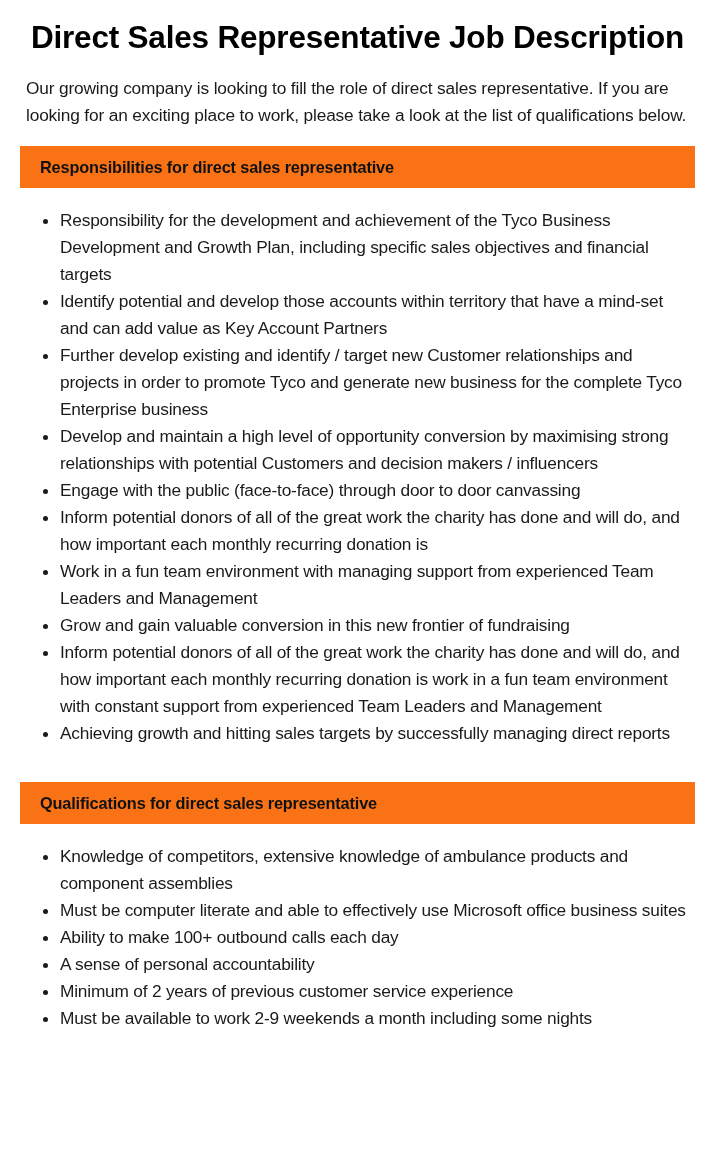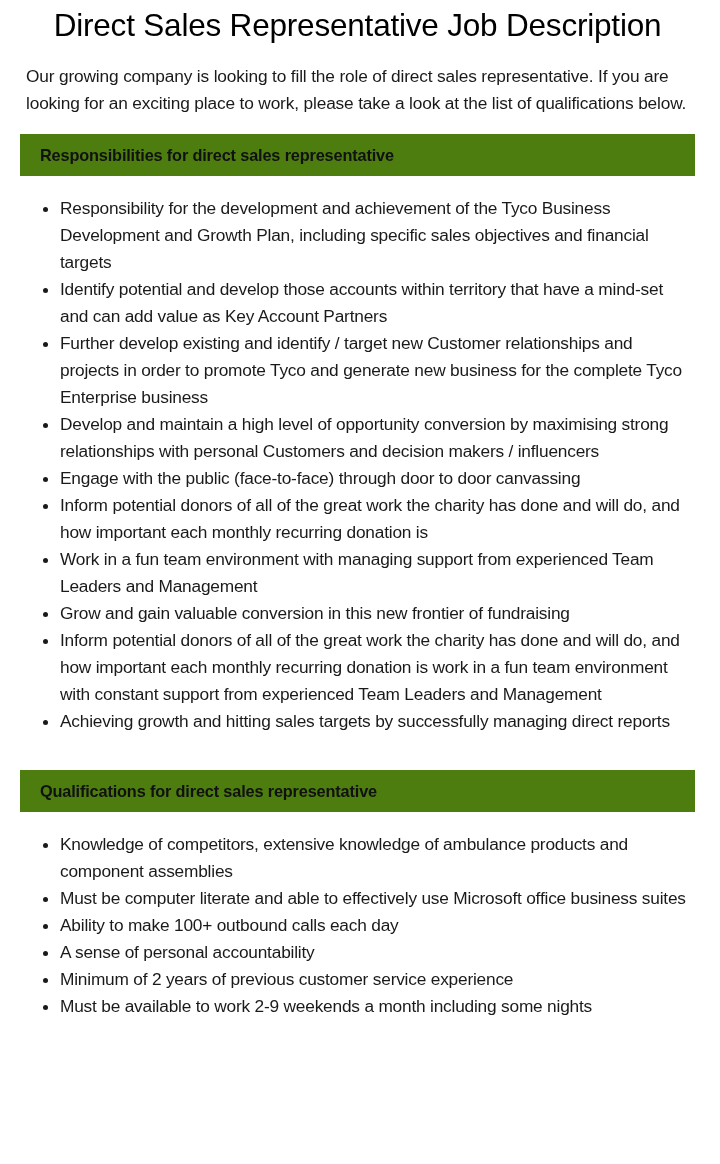--- a/index.html
+++ b/index.html
@@ -6,38 +6,38 @@
     body {
       width: 720px;
       height: 1164px;
       overflow: hidden;
       font-family: "Liberation Sans", "DejaVu Sans", sans-serif;
       color: #111111;
     }
     .page { padding: 0 25px 0 20px; }
     h1 {
       margin: 0;
-      padding-top: 4px;
+      padding-top: 16px;
       font-size: 31.5px;
       line-height: 42px;
-      font-weight: normal;
+      font-weight: bold;
       text-align: center;
       letter-spacing: -0.2px;
       color: #000000;
     }
     .intro {
       margin: 17px 0 0 6px;
       font-size: 17.3px;
       line-height: 27px;
       color: #1a1a1a;
       letter-spacing: -0.15px;
     }
     .section-header {
       margin-top: 17px;
-      background: #4d7c0f;
+      background: #f97316;
       height: 42px;
       padding: 0 20px;
       display: flex;
       align-items: center;
       font-size: 16.3px;
       font-weight: bold;
       color: #111111;
       letter-spacing: -0.15px;
     }
     ul {
@@ -59,21 +59,21 @@
 
 <div class="page">
   <h1>Direct Sales Representative Job Description</h1>
   <p class="intro">Our growing company is looking to fill the role of direct sales representative. If you are looking for an exciting place to work, please take a look at the list of qualifications below.</p>
 
   <div class="section-header">Responsibilities for direct sales representative</div>
   <ul class="resp">
     <li>Responsibility for the development and achievement of the Tyco Business Development and Growth Plan, including specific sales objectives and financial targets</li>
     <li>Identify potential and develop those accounts within territory that have a mind-set and can add value as Key Account Partners</li>
     <li>Further develop existing and identify / target new Customer relationships and projects in order to promote Tyco and generate new business for the complete Tyco Enterprise business</li>
-    <li>Develop and maintain a high level of opportunity conversion by maximising strong relationships with personal Customers and decision makers / influencers</li>
+    <li>Develop and maintain a high level of opportunity conversion by maximising strong relationships with potential Customers and decision makers / influencers</li>
     <li>Engage with the public (face-to-face) through door to door canvassing</li>
     <li>Inform potential donors of all of the great work the charity has done and will do, and how important each monthly recurring donation is</li>
     <li>Work in a fun team environment with managing support from experienced Team Leaders and Management</li>
     <li>Grow and gain valuable conversion in this new frontier of fundraising</li>
     <li>Inform potential donors of all of the great work the charity has done and will do, and how important each monthly recurring donation is work in a fun team environment with constant support from experienced Team Leaders and Management</li>
     <li>Achieving growth and hitting sales targets by successfully managing direct reports</li>
   </ul>
 
   <div class="section-header qual">Qualifications for direct sales representative</div>
   <ul class="qual-list">

